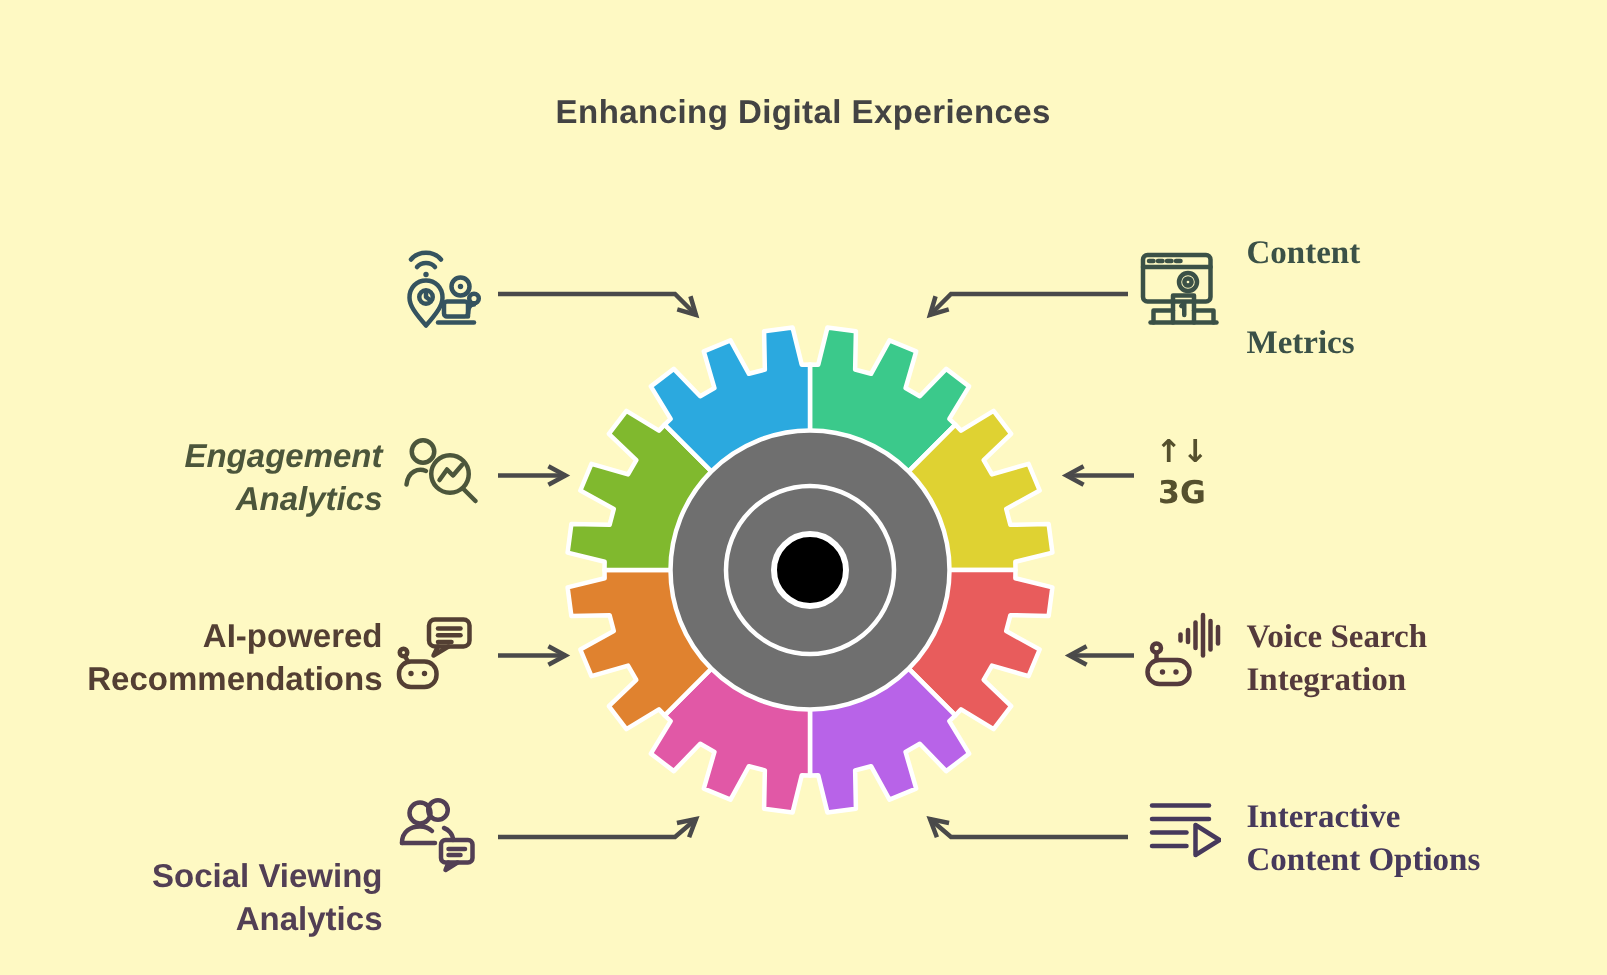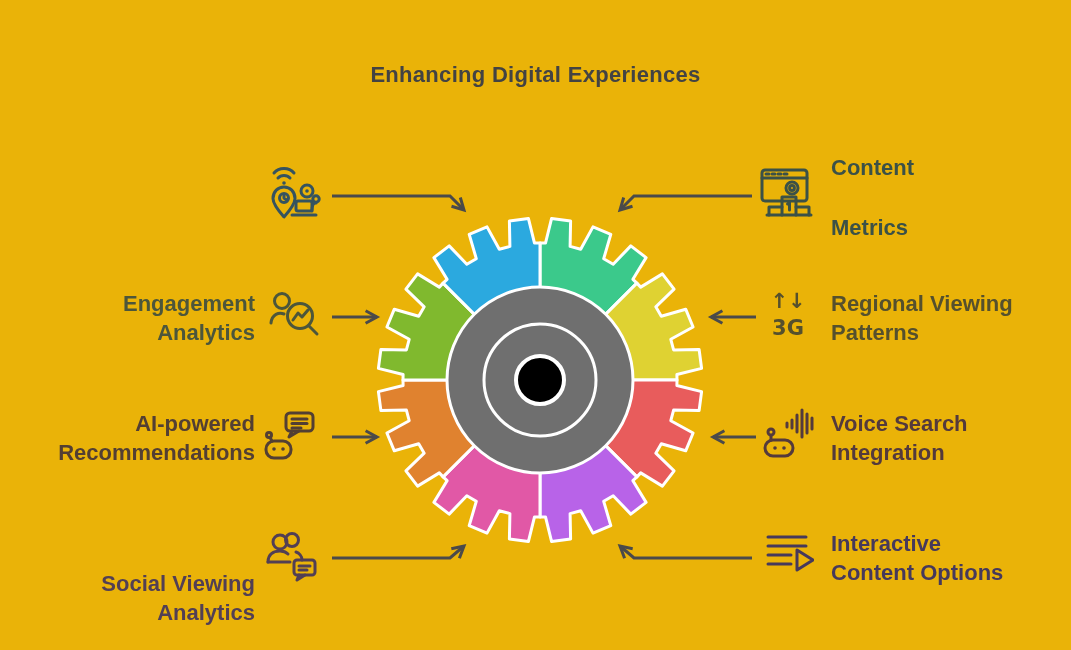--- a/index.html
+++ b/index.html
@@ -2,41 +2,41 @@
 <html><head>
 <meta charset="utf-8">
 <style>
   html,body{margin:0;padding:0;background:#000;}
   .canvas{position:relative;width:1071px;height:650px;background:#000;overflow:hidden;
           font-family:"Liberation Sans", sans-serif;}
   .title{position:absolute;left:0;right:0;top:62px;text-align:center;
          font-size:22px;font-weight:700;letter-spacing:.3px;}
   .label{position:absolute;font-size:22px;font-weight:700;line-height:29px;white-space:nowrap;}
   .label.left{right:816px;text-align:right;}
-  .label.right{left:831px;text-align:left;}
+  .label.right{left:831px;text-align:left;font-family:Liberation Serif, serif;}
   .p-ubt{top:169px}.p-ea{top:289px}.p-air{top:409px}.p-svf{top:529px}
   .p-cpm{top:153px;line-height:30px}.p-rvp{top:289px}.p-vsi{top:409px}.p-ico{top:529px}
   .icon{position:absolute;}
   .icon svg{display:block;width:100%;height:100%;}
   .i-ubt{left:263px;top:161px;width:60px;height:62px}
   .i-ea{left:268px;top:289px;width:56px;height:55px}
   .i-air{left:261px;top:410px;width:60px;height:55px}
   .i-svf{left:263px;top:527px;width:58px;height:60px}
   .i-cpm{left:757px;top:163px;width:62px;height:62px}
   .i-rvp{left:765px;top:288px;width:46px;height:56px;font-size:21px;font-weight:700;
          line-height:27px;text-align:center;white-space:pre-line;
          font-family:"DejaVu Sans", sans-serif;}
   .i-vsi{left:759px;top:404px;width:62px;height:60px}
   .i-ico{left:762px;top:528px;width:52px;height:56px}
   #diagram{position:absolute;left:0;top:0;}
 </style>
 </head>
 <body>
 
-<div class="canvas" style="background: #eab308;">
+<div class="canvas" style="background: #fef9c3;">
 
   <div class="title" style="color: rgb(67, 67, 67);">Enhancing Digital Experiences</div>
 
   <svg id="diagram" width="1071" height="650" viewBox="0 0 1071 650">
       <path d="M 540.0 243.0 L 545.5 243.1 L 551.6 218.4 L 570.6 220.9 L 570.1 246.4 L 580.7 249.2 L 593.0 226.9 L 610.8 234.3 L 603.7 258.7 L 613.2 264.2 L 630.8 245.9 L 646.1 257.6 L 632.9 279.3 L 636.9 283.1 L 605.1 314.9 A 92 92 0 0 0 540.0 288.0 Z" fill="#3BC98B" stroke="#FFFFFF" stroke-width="3" stroke-linejoin="round"></path>
       <path d="M 636.9 283.1 L 640.7 287.1 L 662.4 273.9 L 674.1 289.2 L 655.8 306.8 L 661.3 316.3 L 685.7 309.2 L 693.1 327.0 L 670.8 339.3 L 673.6 349.9 L 699.1 349.4 L 701.6 368.4 L 676.9 374.5 L 677.0 380.0 L 632.0 380.0 A 92 92 0 0 0 605.1 314.9 Z" fill="#DFD232" stroke="#FFFFFF" stroke-width="3" stroke-linejoin="round"></path>
       <path d="M 677.0 380.0 L 676.9 385.5 L 701.6 391.6 L 699.1 410.6 L 673.6 410.1 L 670.8 420.7 L 693.1 433.0 L 685.7 450.8 L 661.3 443.7 L 655.8 453.2 L 674.1 470.8 L 662.4 486.1 L 640.7 472.9 L 636.9 476.9 L 605.1 445.1 A 92 92 0 0 0 632.0 380.0 Z" fill="#E85C5C" stroke="#FFFFFF" stroke-width="3" stroke-linejoin="round"></path>
       <path d="M 636.9 476.9 L 632.9 480.7 L 646.1 502.4 L 630.8 514.1 L 613.2 495.8 L 603.7 501.3 L 610.8 525.7 L 593.0 533.1 L 580.7 510.8 L 570.1 513.6 L 570.6 539.1 L 551.6 541.6 L 545.5 516.9 L 540.0 517.0 L 540.0 472.0 A 92 92 0 0 0 605.1 445.1 Z" fill="#B863E8" stroke="#FFFFFF" stroke-width="3" stroke-linejoin="round"></path>
       <path d="M 540.0 517.0 L 534.5 516.9 L 528.4 541.6 L 509.4 539.1 L 509.9 513.6 L 499.3 510.8 L 487.0 533.1 L 469.2 525.7 L 476.3 501.3 L 466.8 495.8 L 449.2 514.1 L 433.9 502.4 L 447.1 480.7 L 443.1 476.9 L 474.9 445.1 A 92 92 0 0 0 540.0 472.0 Z" fill="#E158A6" stroke="#FFFFFF" stroke-width="3" stroke-linejoin="round"></path>
       <path d="M 443.1 476.9 L 439.3 472.9 L 417.6 486.1 L 405.9 470.8 L 424.2 453.2 L 418.7 443.7 L 394.3 450.8 L 386.9 433.0 L 409.2 420.7 L 406.4 410.1 L 380.9 410.6 L 378.4 391.6 L 403.1 385.5 L 403.0 380.0 L 448.0 380.0 A 92 92 0 0 0 474.9 445.1 Z" fill="#E0822F" stroke="#FFFFFF" stroke-width="3" stroke-linejoin="round"></path>
@@ -56,41 +56,37 @@
       <polyline points="332,437 377,437" fill="none" stroke="#4A4A4A" stroke-width="3"></polyline>
       <polyline points="365.6,443.2 377,437 365.6,430.8" fill="none" stroke="#4A4A4A" stroke-width="3" stroke-linejoin="miter"></polyline>
       <polyline points="756,437 713,437" fill="none" stroke="#4A4A4A" stroke-width="3"></polyline>
       <polyline points="724.4,430.8 713,437 724.4,443.2" fill="none" stroke="#4A4A4A" stroke-width="3" stroke-linejoin="miter"></polyline>
       <polyline points="332,558 450,558 464,546" fill="none" stroke="#4A4A4A" stroke-width="3"></polyline>
       <polyline points="459.4,558.2 464,546 451.3,548.7" fill="none" stroke="#4A4A4A" stroke-width="3" stroke-linejoin="miter"></polyline>
       <polyline points="752,558 634,558 620,546" fill="none" stroke="#4A4A4A" stroke-width="3"></polyline>
       <polyline points="632.7,548.7 620,546 624.6,558.2" fill="none" stroke="#4A4A4A" stroke-width="3" stroke-linejoin="miter"></polyline>
     </svg>
 
-  <div class="label left p-ea" style="color: rgb(76, 86, 59);">
+  <div class="label left p-ea" style="color: rgb(76, 86, 59); font-style: italic;">
     <span>Engagement</span><br>
     <span>Analytics</span>
   </div>
   <div class="label left p-air" style="color: rgb(83, 63, 51);">
     <span>AI-powered</span><br>
     <span>Recommendations</span>
   </div>
   <div class="label left p-svf" style="color: rgb(82, 63, 84); margin-top: 40px;">
     <span>Social Viewing</span><br>
     <span>Analytics</span>
   </div>
 
   <div class="label right p-cpm" style="color: rgb(59, 81, 71);">
     <span>Content</span><br>
     <br>
     <span>Metrics</span>
-  </div>
-  <div class="label right p-rvp" style="color: rgb(85, 80, 45);">
-    <span>Regional Viewing</span><br>
-    <span>Patterns</span>
   </div>
   <div class="label right p-vsi" style="color: rgb(84, 58, 60);">
     <span>Voice Search</span><br>
     <span>Integration</span>
   </div>
   <div class="label right p-ico" style="color: rgb(70, 57, 91);">
     <span>Interactive</span><br>
     <span>Content Options</span>
   </div>
 

